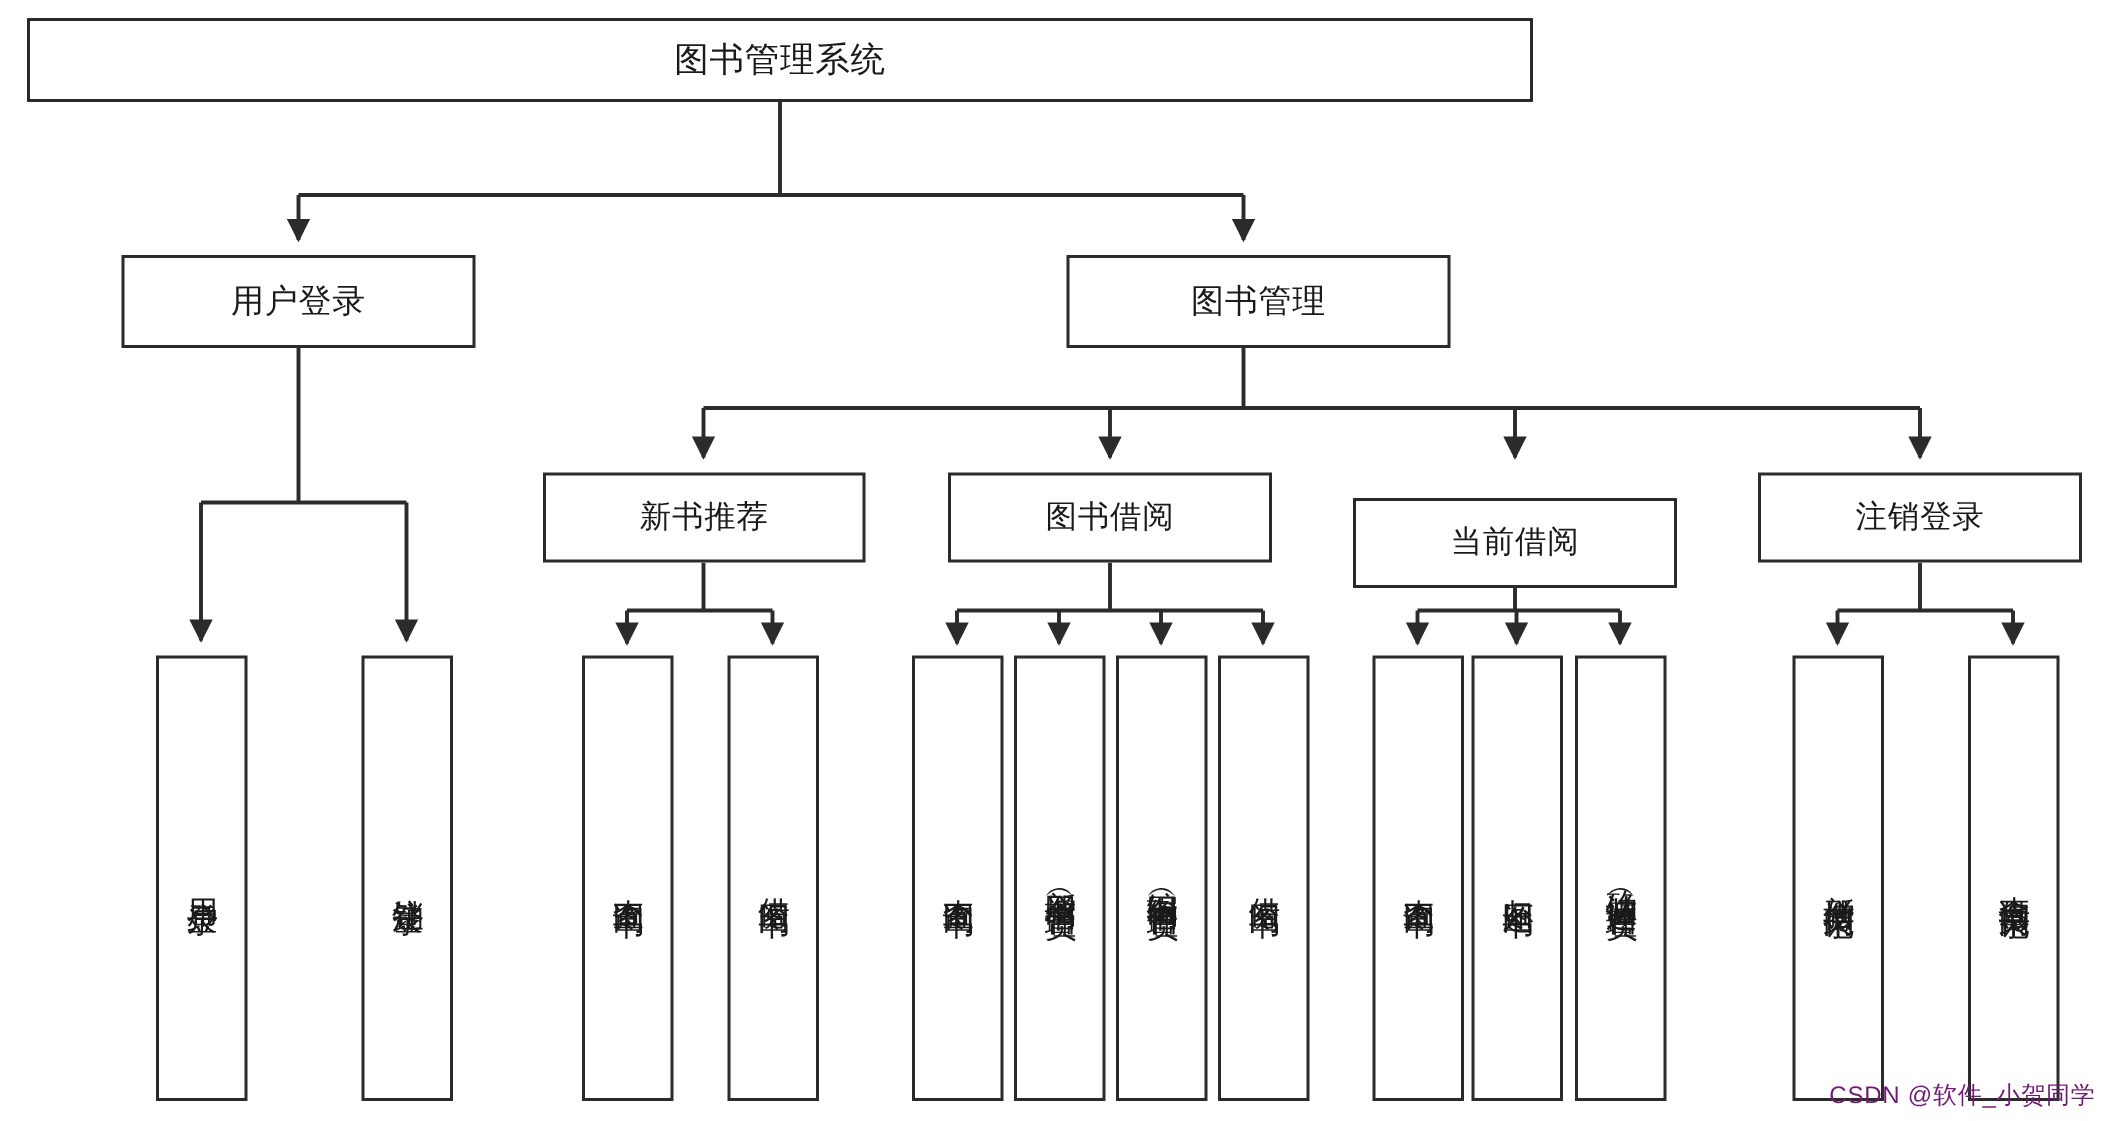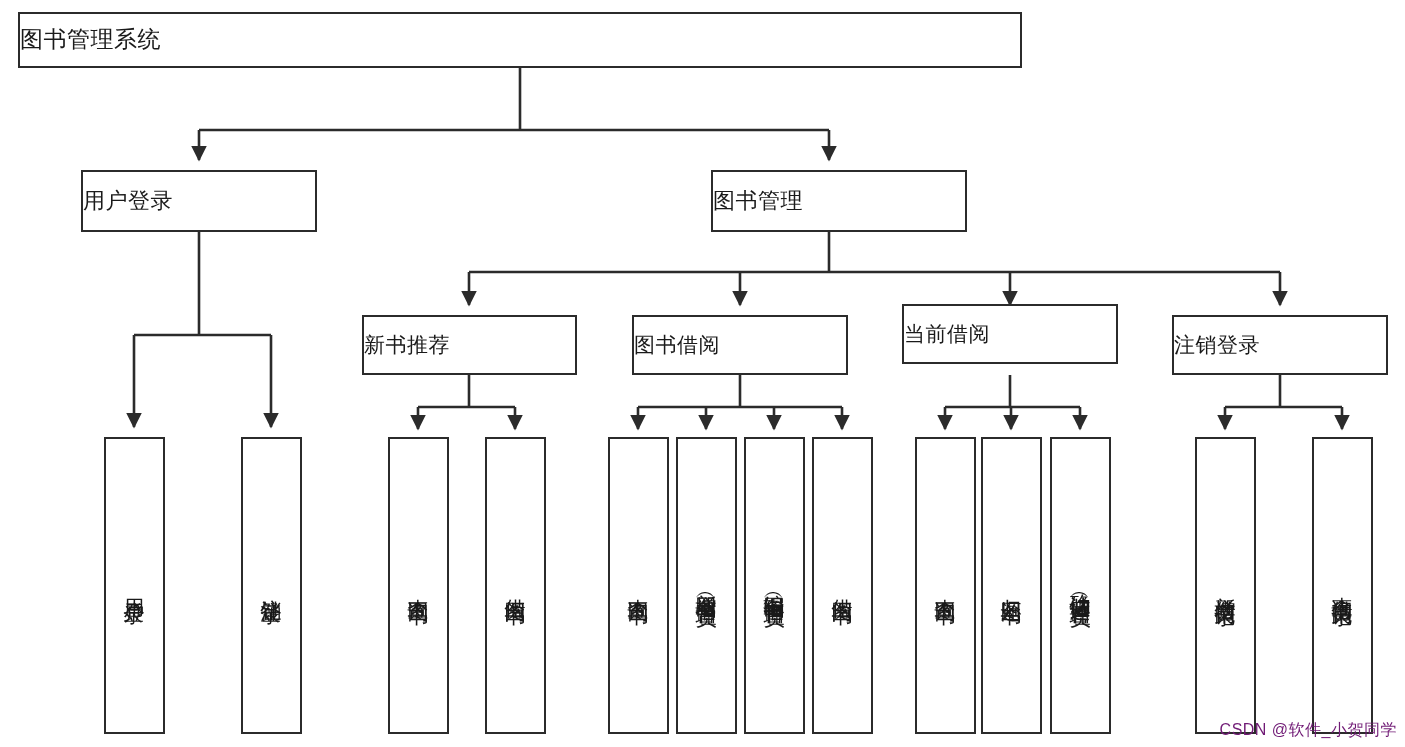--- a/index.html
+++ b/index.html
@@ -25,20 +25,21 @@
     width: 1405px;
     height: 747px;
   }
   .node-box {
     position: absolute;
     box-sizing: border-box;
     border: 2px solid #2b2b2b;
     background: #ffffff;
     display: flex;
     align-items: center;
+    justify-content: center;
     overflow: hidden;
   }
   .node-label {
     color: #1a1a1a;
     text-align: center;
     line-height: 1.1;
     white-space: nowrap;
     letter-spacing: 0.5px;
   }
   .lvl-root .node-label {
@@ -141,21 +142,21 @@
   <div class="node-box lvl-2" id="node-l2-1" style="left: 711px; top: 170px; width: 256px; height: 62px;">
     <span class="node-label">图书管理</span>
   </div>
 
   <div class="node-box lvl-3" id="node-l3-0" style="left: 362px; top: 315px; width: 215px; height: 60px;">
     <span class="node-label">新书推荐</span>
   </div>
   <div class="node-box lvl-3" id="node-l3-1" style="left: 632px; top: 315px; width: 216px; height: 60px;">
     <span class="node-label">图书借阅</span>
   </div>
-  <div class="node-box lvl-3" id="node-l3-2" style="left: 902px; top: 304px; width: 216px; height: 60px;">
+  <div class="node-box lvl-3" id="node-l3-2" style="left: 902px; top: 332px; width: 216px; height: 60px;">
     <span class="node-label">当前借阅</span>
   </div>
   <div class="node-box lvl-3" id="node-l3-3" style="left: 1172px; top: 315px; width: 216px; height: 60px;">
     <span class="node-label">注销登录</span>
   </div>
 
   <div class="node-box leaf" id="node-leaf-0" style="left: 104px; top: 437px; width: 61px; height: 297px;">
     <span class="node-label">用户登录</span>
   </div>
   <div class="node-box leaf" id="node-leaf-1" style="left: 241px; top: 437px; width: 61px; height: 297px;">

